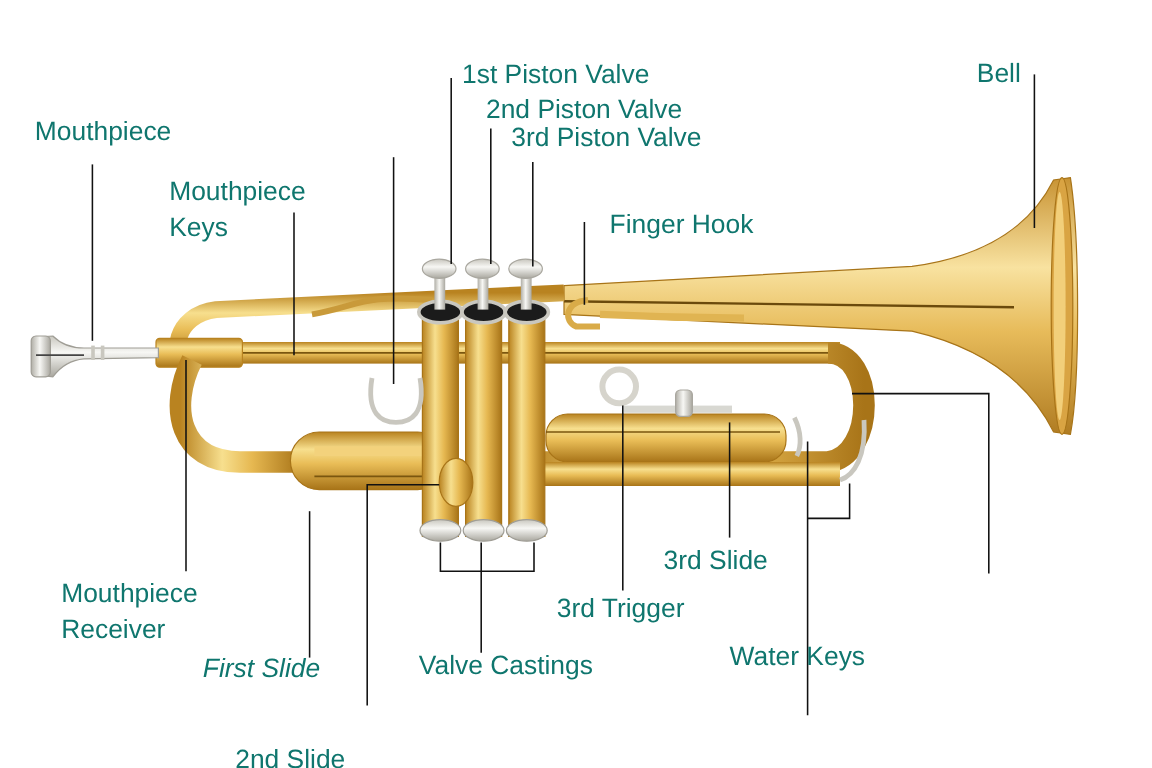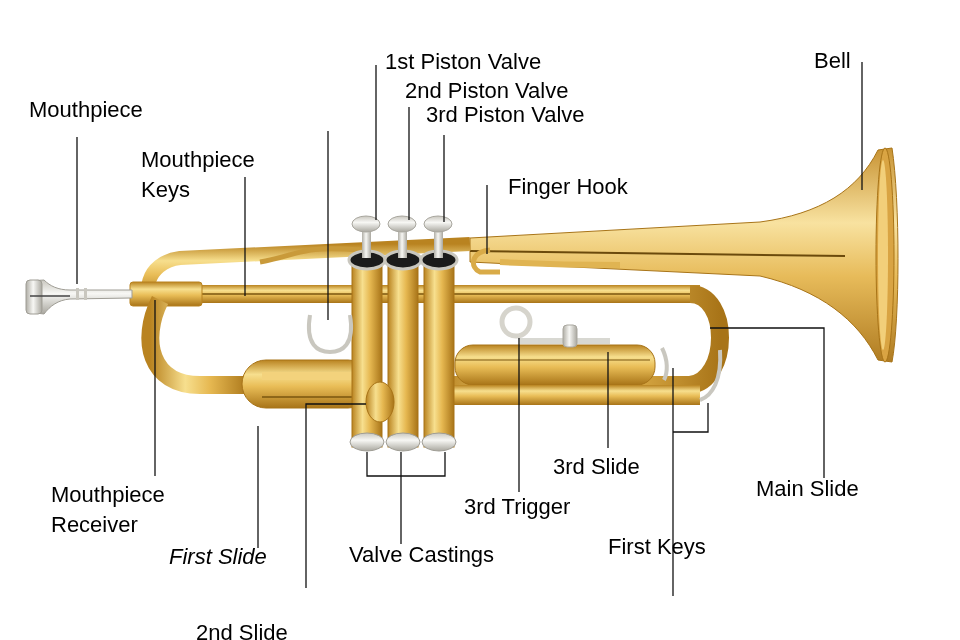--- a/index.html
+++ b/index.html
@@ -1,19 +1,19 @@
 <!DOCTYPE html>
 <html><head>
   <meta charset="utf-8">
   <style>
     html, body { margin: 0; padding: 0; background: #ffffff; }
     body { width: 960px; height: 640px; position: relative; overflow: hidden;
       font-family: "Liberation Sans", sans-serif; }
     #stage { position: absolute; left: 0; top: 0; width: 960px; height: 640px; }
-    .label { position: absolute; font-size: 22px; line-height: 30px; color: #000000;
+    .label { position: absolute; font-size: 22px; line-height: 30px; color: #0f766e;
       white-space: nowrap; font-family: "Liberation Sans", sans-serif; }
   </style>
 </head>
 <body>
 
 <div id="stage">
   <svg width="960" height="640" viewBox="0 0 960 640">
     <defs>
       <linearGradient id="brassV" x1="0" y1="0" x2="0" y2="1">
         <stop offset="0" stop-color="#b98320"></stop>
@@ -166,15 +166,14 @@
   <div class="label" style="left:426px; top:100px;">3rd Piston Valve</div>
   <div class="label" style="left:508px; top:172px;">Finger Hook</div>
   <div class="label" style="left:814px; top:46px;">Bell</div>
   <div class="label" style="left:51px; top:480px;">Mouthpiece</div>
   <div class="label" style="left:51px; top:510px;">Receiver</div>
   <div class="label" style="left:169px; top:542px;font-style:italic;">First Slide</div>
   <div class="label" style="left:196px; top:585px;margin-top:33px;">2nd Slide</div>
   <div class="label" style="left:349px; top:540px;">Valve Castings</div>
   <div class="label" style="left:464px; top:492px;">3rd Trigger</div>
   <div class="label" style="left:553px; top:452px;">3rd Slide</div>
-  <div class="label" style="left:608px; top:532px;">First Keys</div>
-  <div class="label" style="left:756px; top:474px;">Main Slide</div>
+  <div class="label" style="left:608px; top:532px;">Water Keys</div>
 </div>
 
 </body></html>

